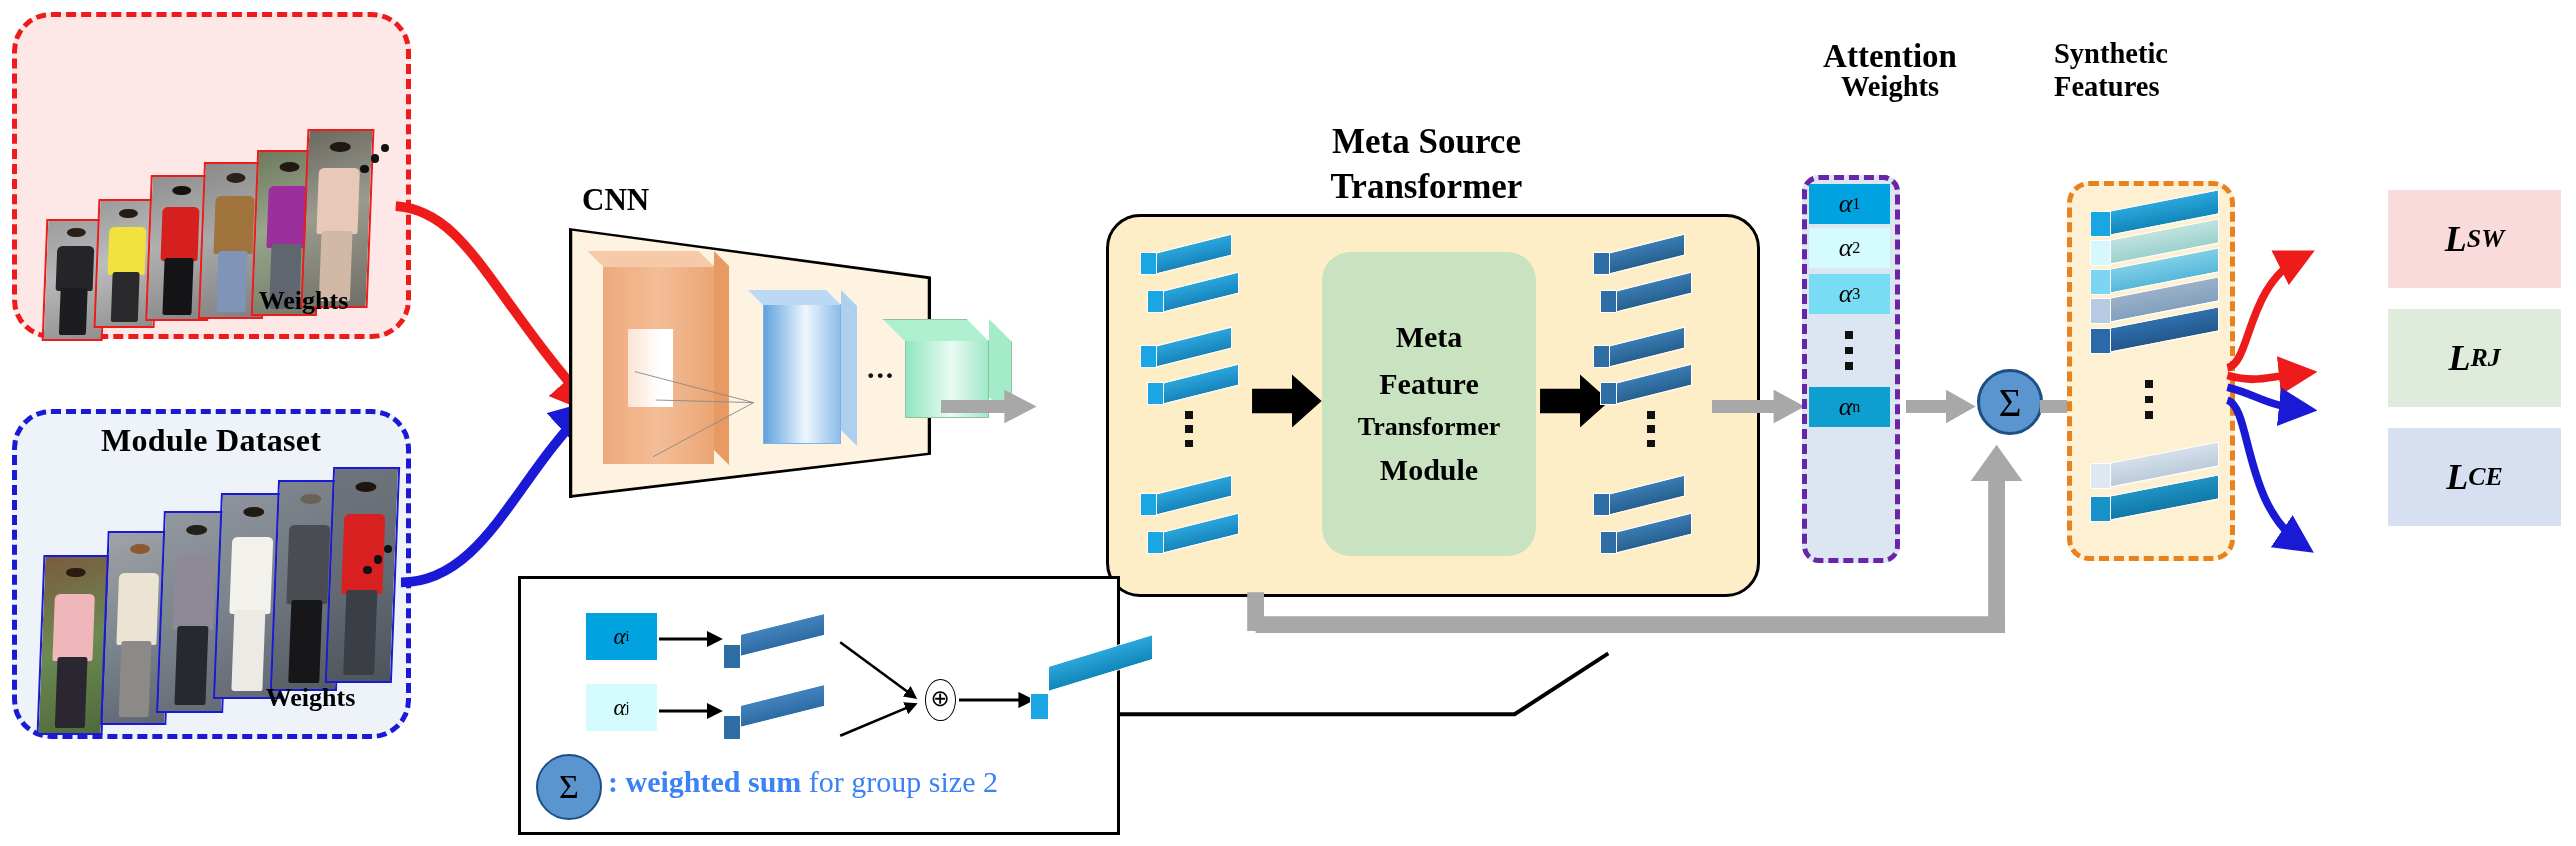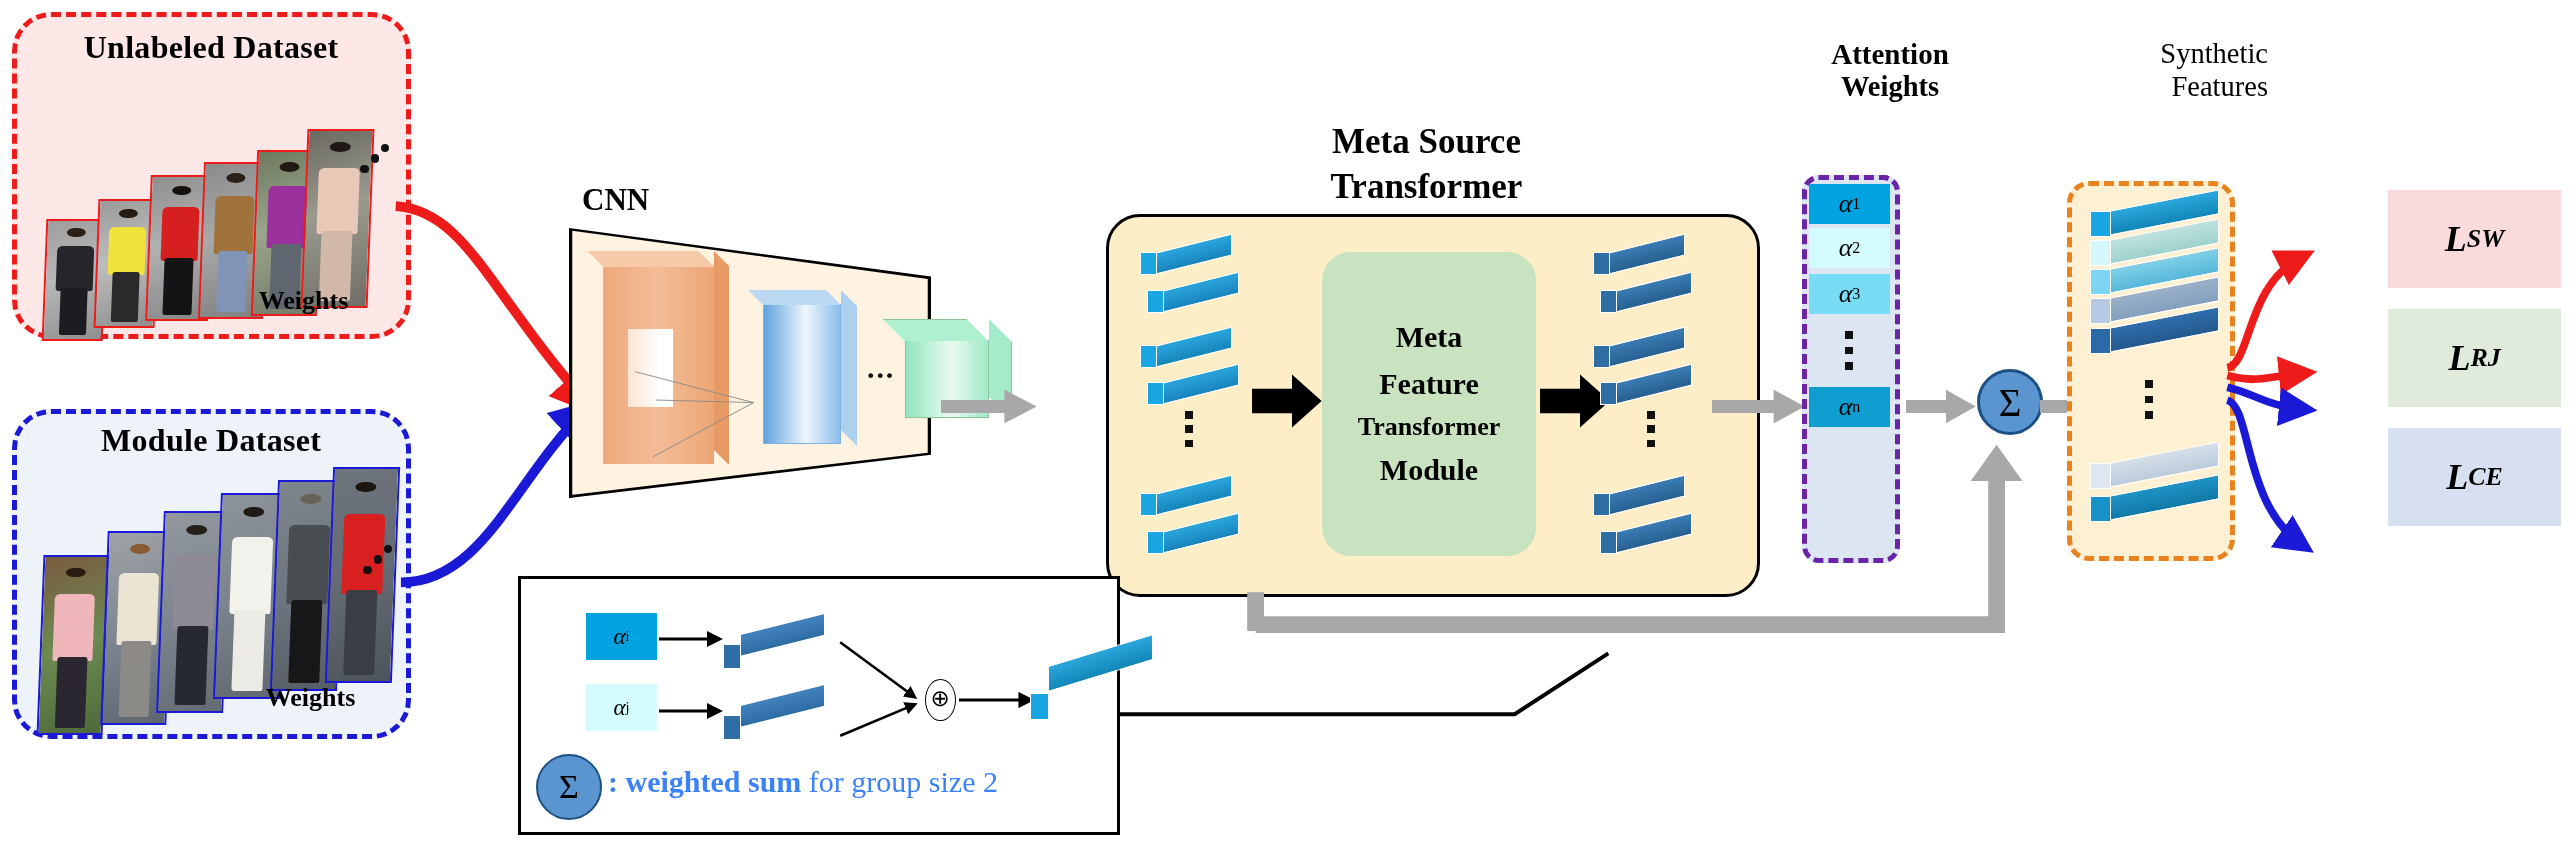--- a/index.html
+++ b/index.html
@@ -81,21 +81,21 @@
 
   
   #sigma{
     border-radius:50%;background:#5b95d0;border:3.2px solid #1c4f86;
     display:flex;align-items:center;justify-content:center;
     font-family:"Liberation Serif",serif;font-size:39px;color:#000;font-weight:normal;
   }
 
   
   #sf-box{background:#fdf0d3;border:5.8px dashed #e8821e;border-radius:22px;box-sizing:border-box;}
-  .sf-title{position:absolute;text-align:right;font-weight:normal;font-family:"Liberation Serif",serif;white-space:nowrap;}
+  .sf-title{position:absolute;text-align:left;font-weight:bold;font-family:"Liberation Serif",serif;white-space:nowrap;}
 
   
   .loss{
     position:absolute;display:flex;align-items:center;justify-content:center;
     font-family:"Liberation Serif",serif;font-style:italic;font-weight:bold;font-size:36px;color:#000;
   }
   .loss .lsub{font-size:.72em;vertical-align:-0.30em;}
 
   
   #legend{background:#fff;border:3.2px solid #000;box-sizing:border-box;}
@@ -111,21 +111,20 @@
          font-family:"Liberation Serif",serif;font-size:26px;color:#000;line-height:1;}
   svg{position:absolute;overflow:visible;}
 </style>
 </head>
 <body>
 
 <div id="stage">
 
   <div class="abs ds-panel ds-target" style="left:11.6px;top:11.6px;width:399px;height:327px;">
   </div>
-  <div class="ds-title abs" style="left:11.6px;top:28.5px;width:399px;font-size:32px;">Unlabeled Dataset</div>
 
   <div class="tile t-red" style="left:44px;top:219px;width:61px;height:122px;transform:skewX(-2.2deg);">
     <div class="bg" style="background:linear-gradient(160deg,#9d9d9d 0%,#b7b7b7 45%,#8f8f8f 100%);"></div>
     <div class="head" style="background:#2a2018;"></div>
     <div class="body" style="background:#26262a;"></div>
     <div class="legs" style="background:#1d1d21;"></div>
   </div>
   <div class="tile t-red" style="left:96px;top:199px;width:61px;height:129px;transform:skewX(-2.2deg);">
     <div class="bg" style="background:linear-gradient(160deg,#9a9a9a 0%,#bdbdbd 45%,#8e8e8e 100%);"></div>
     <div class="head" style="background:#241c14;"></div>
@@ -342,21 +341,21 @@
   </div>
   <div class="bar3d" style="left:1600px;top:518px;width:92px;height:38px;">
     <div class="abs" style="left:14.2px;top:14.2px;width:78px;height:22px;background:linear-gradient(180deg,#3a7cb5,#27608f);transform:skewY(-14deg);transform-origin:left top;border:1.3px solid #fff;box-sizing:border-box;"></div>
     <div class="abs" style="left:0;top:13px;width:17px;height:23px;background:#2f6ea5;border:1.3px solid #fff;box-sizing:border-box;"></div>
   </div>
 
   <svg class="arrow-gray" style="left:1712px;top:387px;width:94px;height:39px;" viewBox="0 0 145 60">
     <path d="M0,20 L95,20 L95,4 L143,30 L95,56 L95,40 L0,40 z" fill="#a8a8a8"></path>
   </svg>
 
-  <div class="aw-title" style="left:1783px;top:38px;width:214px;font-size:29px;">Attention</div>
+  <div class="aw-title" style="left:1783px;top:38px;width:214px;font-size:33px;">Attention</div>
   <div class="aw-title" style="left:1783px;top:71px;width:214px;font-size:28.5px;">Weights</div>
 
   <div id="aw-box" class="abs" style="left:1802px;top:175px;width:98px;height:49px;height:49px;"></div>
 
   <div class="abs" style="left:1802px;top:175px;width:98px;height:388px;background:#dce6f3;border:5.2px dashed #6b23a8;border-radius:17px;box-sizing:border-box;"></div>
 
   <div class="aw-cell" style="left:1809px;top:184px;width:81px;height:40px;background:#00a3e0;">
     <span>α</span>
       <span class="sub">1</span>
   </div>

